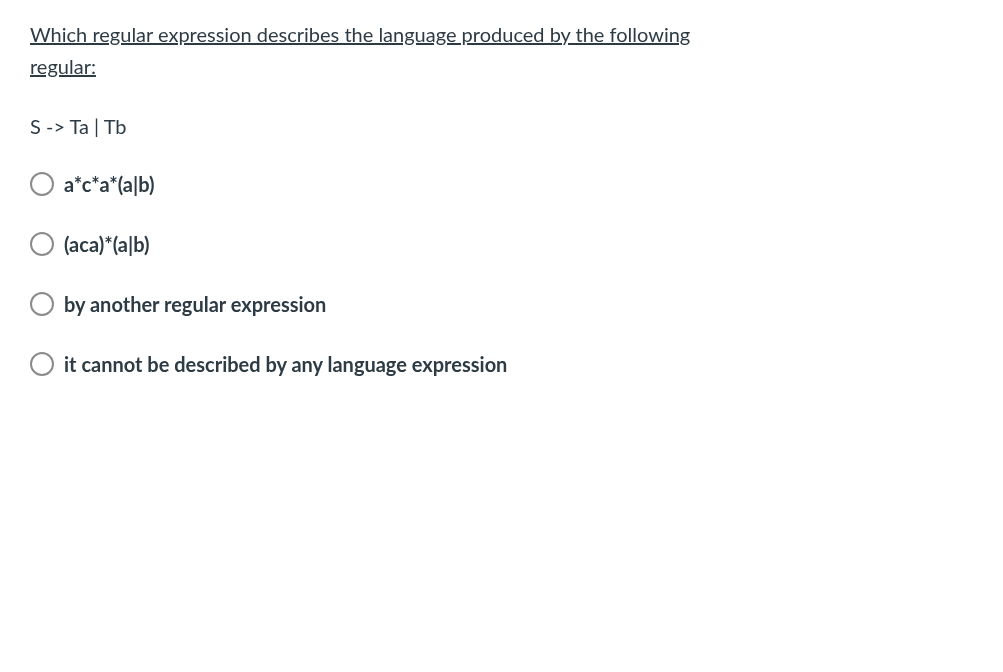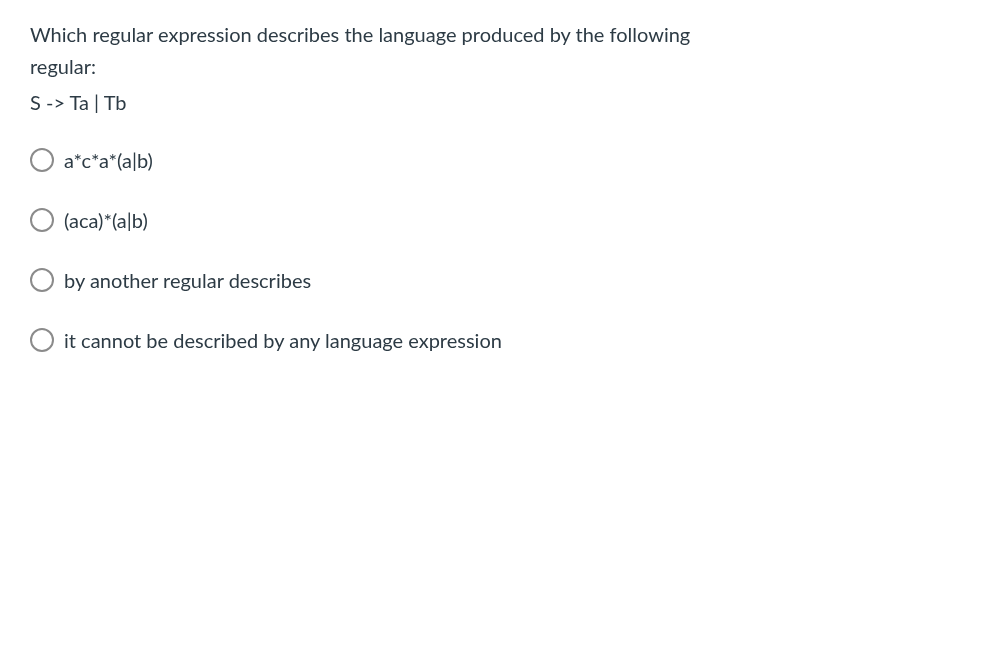--- a/index.html
+++ b/index.html
@@ -10,34 +10,36 @@
     body {
       font-family: -apple-system, BlinkMacSystemFont, "Segoe UI", "Lato", "Helvetica Neue", Arial, sans-serif;
       background: #ffffff;
       padding: 20px 30px;
       color: #2d3b45;
       font-size: 20px;
       line-height: 1.4;
       width: 1003px;
     }
     .question-text {
-      margin-bottom: 8px;
+      margin-bottom: 32px;
+      text-decoration: underline;
     }
     .question-text p {
       margin-bottom: 4px;
     }
     .grammar-rules {
       margin-bottom: 16px;
     }
     .grammar-rule {
       margin-bottom: 16px;
       font-size: 20px;
     }
     .options {
       margin-top: 30px;
+      font-weight: bold;
     }
     .option {
       display: flex;
       align-items: center;
       margin-bottom: 32px;
     }
     .radio {
       width: 24px;
       height: 24px;
       border: 2px solid #8b8b8b;
@@ -67,19 +69,19 @@
   <div class="option">
     <div class="radio"></div>
     <span class="option-label">a*c*a*(a|b)</span>
   </div>
   <div class="option">
     <div class="radio"></div>
     <span class="option-label">(aca)*(a|b)</span>
   </div>
   <div class="option">
     <div class="radio"></div>
-    <span class="option-label">by another regular describes</span>
+    <span class="option-label">by another regular expression</span>
   </div>
   <div class="option">
     <div class="radio"></div>
     <span class="option-label">it cannot be described by any language expression</span>
   </div>
 </div>
 
 </body></html>

